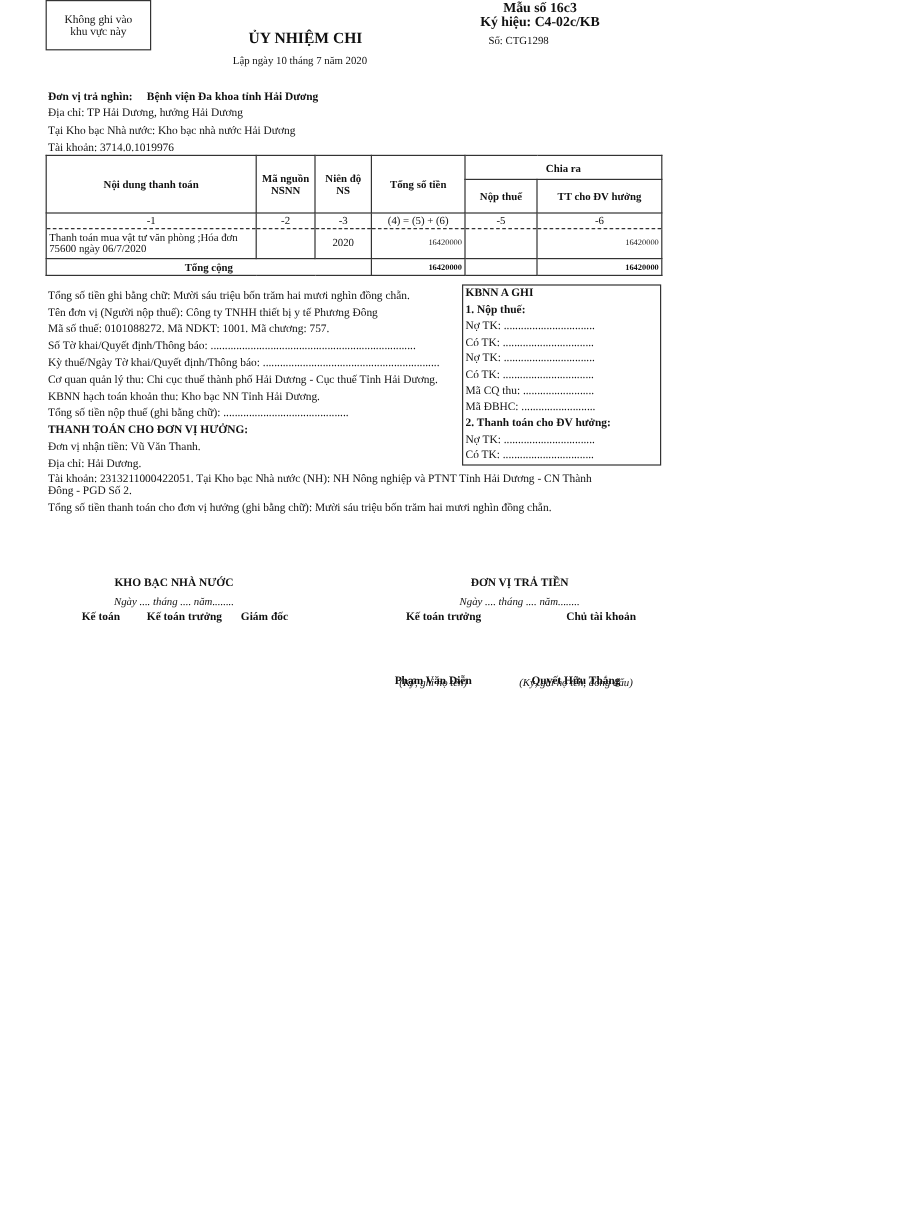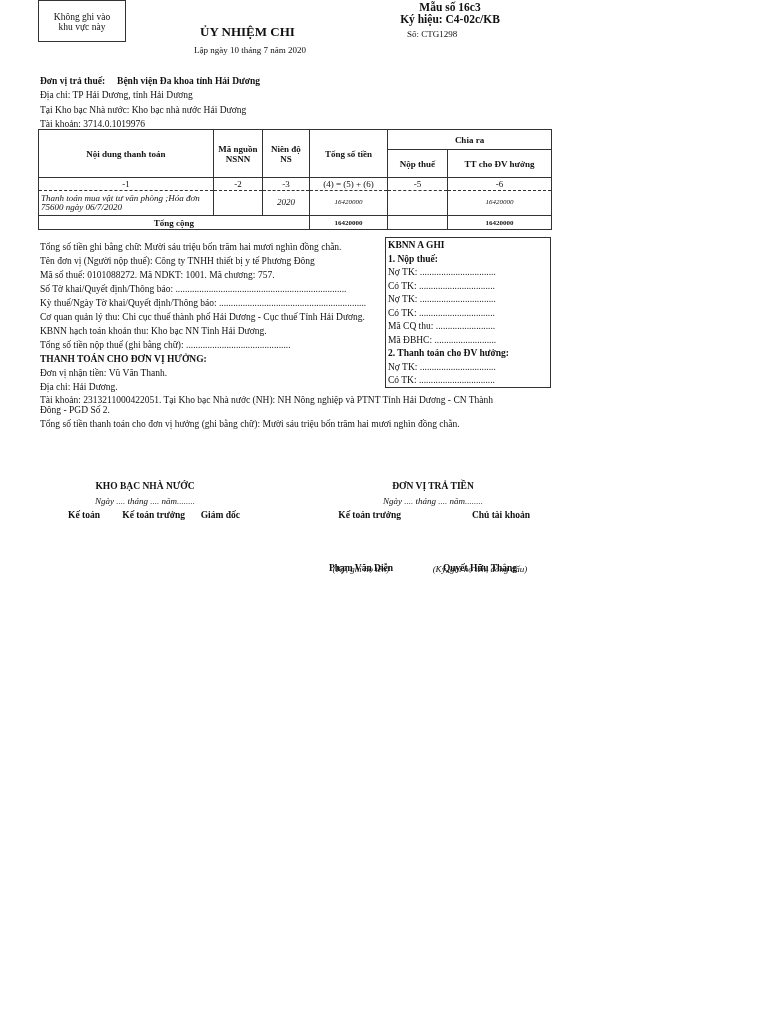--- a/index.html
+++ b/index.html
@@ -7,35 +7,35 @@
     width: 768px; height: 1024px; position: relative; overflow: hidden;
     font-family: "Liberation Serif", "DejaVu Serif", serif;
     color: #111; font-size: 9.5px;
   }
   .abs { position: absolute; }
   .stamp-box {
     left: 38px; top: 0px; width: 88px; height: 42px;
     border: 1px solid #333; box-sizing: border-box;
     text-align: center; font-size: 9.5px; line-height: 10px; padding-top: 11px;
   }
-  .title { left: 200px; top: 24px; width: 102px; text-align: left; font-weight: bold; font-size: 13px; }
+  .title { left: 200px; top: 24px; width: 102px; text-align: right; font-weight: bold; font-size: 13px; }
   .date-line { left: 160px; top: 45px; width: 180px; text-align: center; font-size: 9px; }
   .form-code { left: 400px; top: 1px; width: 100px; text-align: center; font-weight: bold; font-size: 11.5px; line-height: 12px; }
   .doc-no { left: 407px; top: 29px; font-size: 9px; }
   .payer { left: 40px; top: 74px; font-size: 9.5px; line-height: 14.3px; }
   .payer .b { font-weight: bold; }
   table.main {
     position: absolute; left: 38px; top: 129px; width: 513px;
     border-collapse: collapse; font-size: 9px; table-layout: fixed;
   }
   table.main td { border: 1px solid #333; padding: 0 2px; vertical-align: middle; }
   table.main .hdr { font-weight: bold; text-align: center; }
   table.main .idx td { text-align: center; height: 12px; border-bottom: 1px dashed #333; }
-  table.main .row td { height: 24px; line-height: 9.5px; border-top: 1px dashed #333; font-style: italic; }
-  table.main .num { text-align: center; font-size: 7px; }
+  table.main .row td { height: 24px; line-height: 9.5px; border-top: 1px dashed #333; }
+  table.main .num { text-align: right; font-size: 7px; }
   table.main .total td { height: 13px; }
   .body-text { left: 40px; top: 240px; width: 470px; font-size: 9.5px; line-height: 14px; }
   .body-text .b { font-weight: bold; }
   .kbnn-box {
     left: 385px; top: 237px; width: 166px; height: 151px;
     border: 1px solid #333; box-sizing: border-box; padding: 1px 2px;
     font-size: 9.5px; line-height: 13.5px;
   }
   .kbnn-box .b { font-weight: bold; }
   .sig-head { font-weight: bold; text-align: center; font-size: 9.5px; }
@@ -54,22 +54,22 @@
 
 <div class="abs title">ỦY NHIỆM CHI</div>
 <div class="abs date-line">Lập ngày 10 tháng 7 năm 2020</div>
 <div class="abs form-code">
   <div>Mẫu số 16c3</div>
   <div>Ký hiệu: C4-02c/KB</div>
 </div>
 <div class="abs doc-no">Số: CTG1298</div>
 
 <div class="abs payer">
-  <div><span class="b">Đơn vị trả thuế:</span>&nbsp;&nbsp;&nbsp;&nbsp;&nbsp;<span class="b">Bệnh viện Đa khoa tỉnh Hải Dương</span></div>
-  <div>Địa chỉ: TP Hải Dương, tỉnh Hải Dương</div>
+  <div><span class="b">Đơn vị trả nghìn:</span>&nbsp;&nbsp;&nbsp;&nbsp;&nbsp;<span class="b">Bệnh viện Đa khoa tỉnh Hải Dương</span></div>
+  <div>Địa chỉ: TP Hải Dương, hưởng Hải Dương</div>
   <div>Tại Kho bạc Nhà nước: Kho bạc nhà nước Hải Dương</div>
   <div>Tài khoản: 3714.0.1019976</div>
 </div>
 
 <table class="main">
   <colgroup>
     <col style="width:175px">
       <col style="width:49px">
       <col style="width:47px">
       <col style="width:78px">

